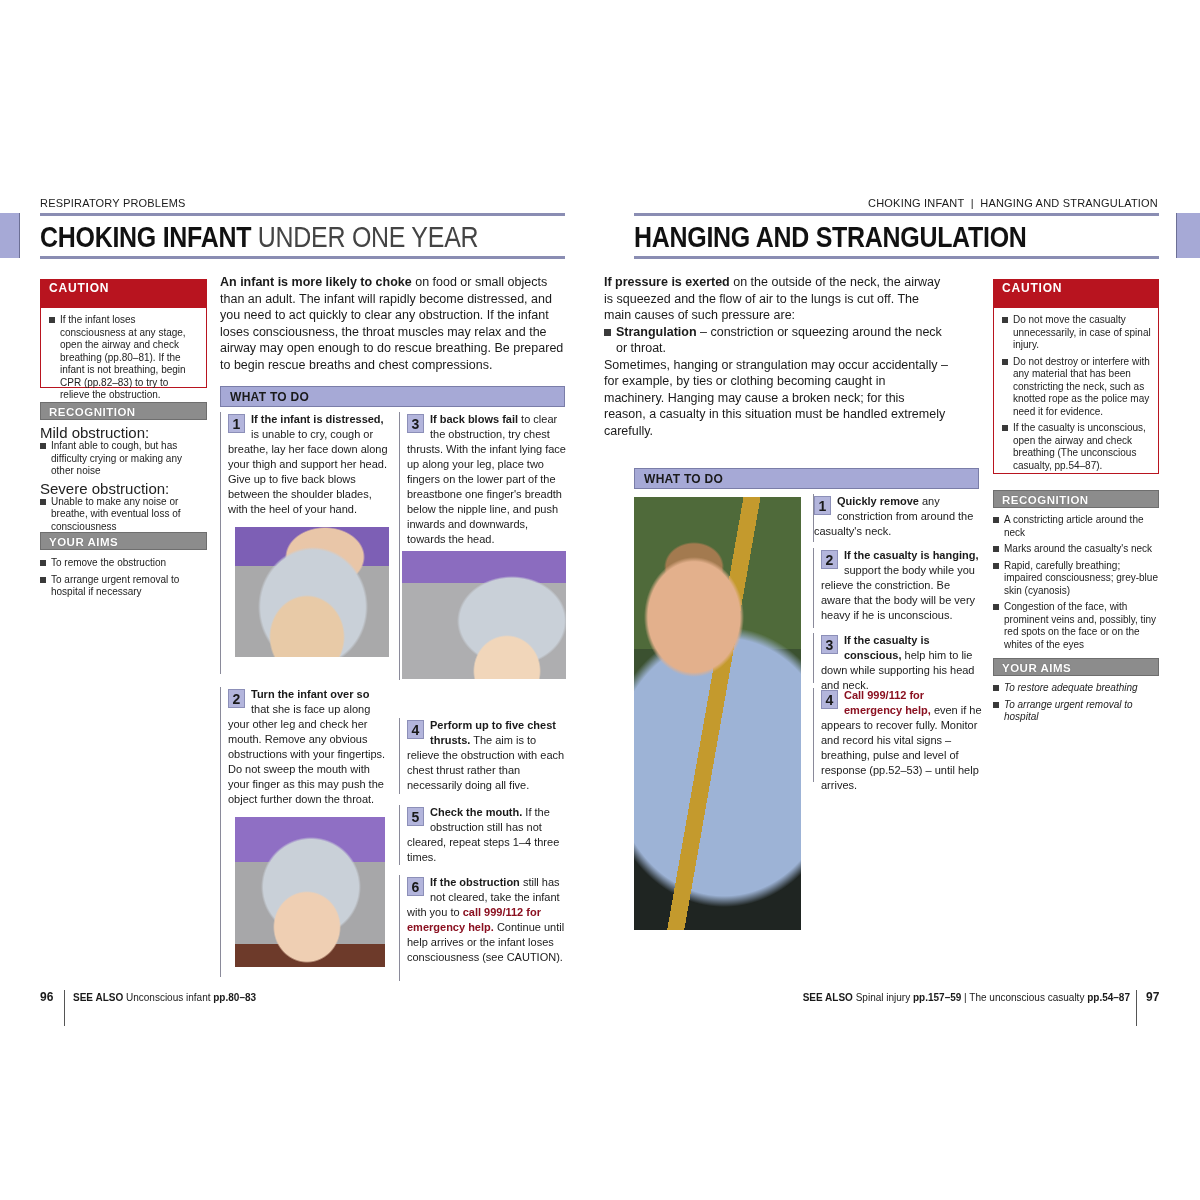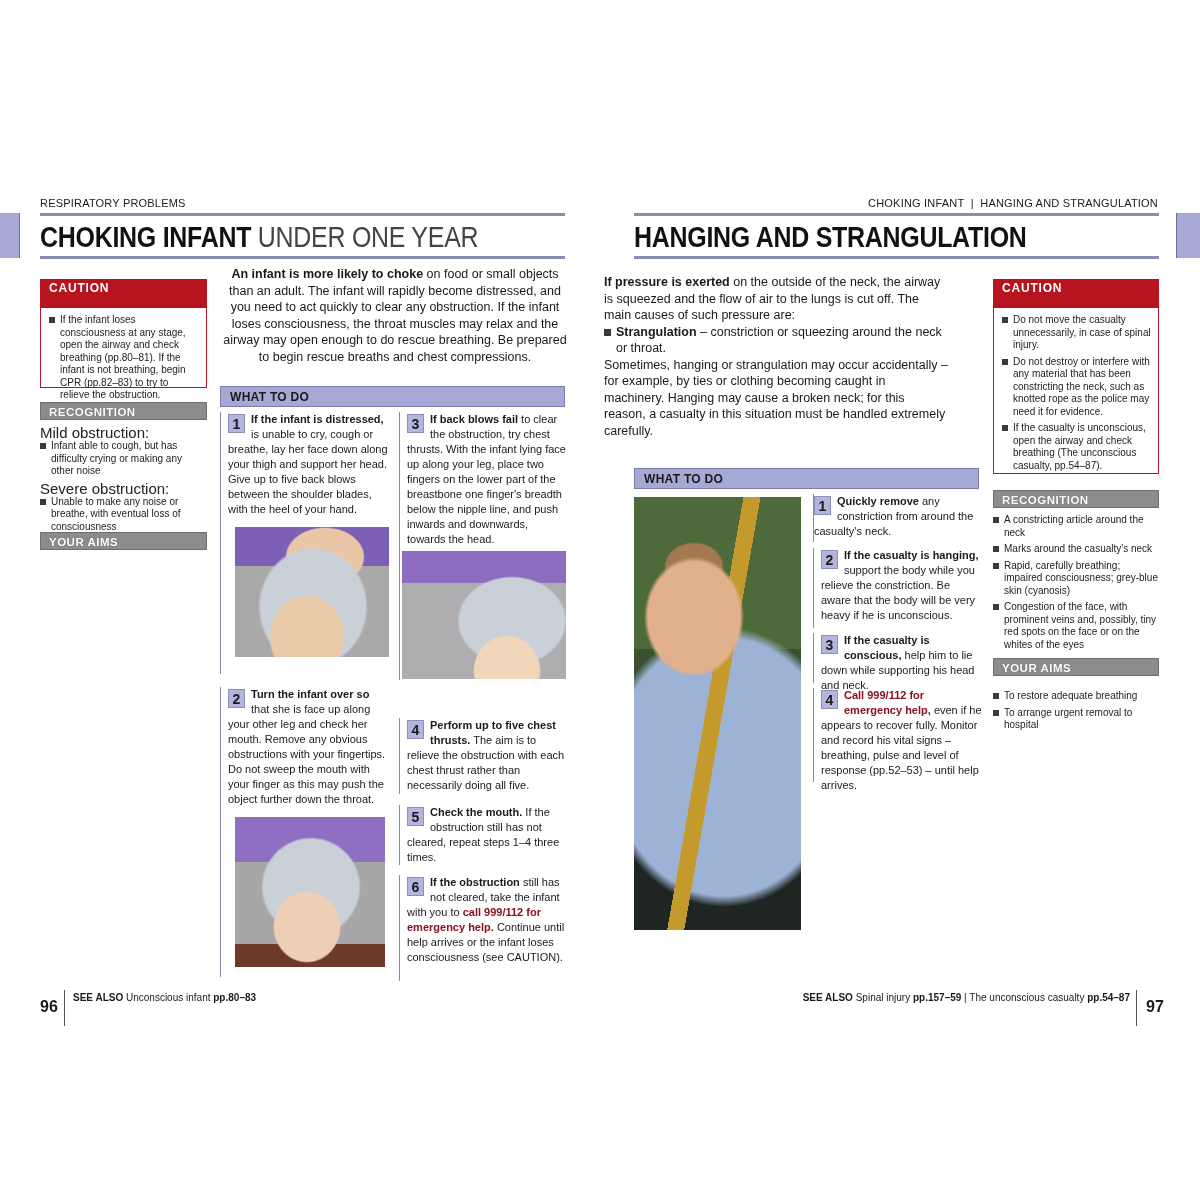--- a/index.html
+++ b/index.html
@@ -60,21 +60,21 @@
       radial-gradient(ellipse 50px 60px at 60px 120px, #e3b08c 0 92%, transparent 100%),
       radial-gradient(ellipse 30px 25px at 60px 70px, #a37a4f 0 92%, transparent 100%),
       linear-gradient(100deg, transparent 0 45%, #c49a2d 45% 52%, transparent 52%),
       radial-gradient(ellipse 120px 140px at 90px 270px, #9db3d6 0 92%, transparent 100%),
       linear-gradient(180deg, #4f6a3a 0 35%, #3b5130 35% 70%, #1f2522 70% 100%);
   }
 
   .footer { font-size: 10px; color: #1a1a1a; white-space: nowrap; }
   .footer .see { font-weight: bold; }
   .footer b { font-weight: bold; }
-  .folio { font-weight: bold; font-size: 16px; margin-top: 8px; }
+  .folio { font-weight: bold; font-size: 12px; }
   .vline { width: 1px; background: #555; }
 </style>
 </head>
 <body>
 
 <div class="abs tab-marker" style="left:0;top:213px;width:20px;height:45px;border-left:none;"></div>
 
 <div class="abs running-head" style="left:40px;top:197px;">RESPIRATORY PROBLEMS</div>
 <div class="abs rule" style="left:40px;top:213px;width:525px;"></div>
 <div class="abs page-title" style="left:40px;top:221px;">
@@ -99,23 +99,27 @@
     </ul>
     <div class="side-sub">Severe obstruction:</div>
     <ul class="side-list">
       <li>Unable to make any noise or breathe, with eventual loss of consciousness</li>
     </ul>
   </div>
 </div>
 
 <div class="abs" style="left:40px;top:532px;width:167px;">
   <div class="gray-head">YOUR AIMS</div>
-</div>
-
-<div class="abs intro" style="left:220px;top:266px;width:350px;text-align:center;">
+  <ul class="side-list" style="padding-top:7px;">
+    <li>To remove the obstruction</li>
+    <li>To arrange urgent removal to hospital if necessary</li>
+  </ul>
+</div>
+
+<div class="abs intro" style="left:220px;top:274px;width:350px;">
   <b>An infant is more likely to choke</b><span> on food or small objects than an adult. The infant will rapidly become distressed, and you need to act quickly to clear any obstruction. If the infant loses consciousness, the throat muscles may relax and the airway may open enough to do rescue breathing. Be prepared to begin rescue breaths and chest compressions.</span>
 </div>
 
 <div class="abs wtd-head" style="left:220px;top:386px;width:345px;">WHAT TO DO</div>
 
 <div class="abs step" style="left:220px;top:412px;width:168px;height:262px;">
   <div class="txt">
     <span class="num">1</span>
     <b>If the infant is distressed,</b><span> is unable to cry, cough or breathe, lay her face down along your thigh and support her head. Give up to five back blows between the shoulder blades, with the heel of your hand.</span>
   </div>
@@ -225,21 +229,21 @@
   <ul class="side-list" style="padding-top:6px;">
     <li>A constricting article around the neck</li>
     <li>Marks around the casualty's neck</li>
     <li>Rapid, carefully breathing; impaired consciousness; grey-blue skin (cyanosis)</li>
     <li>Congestion of the face, with prominent veins and, possibly, tiny red spots on the face or on the whites of the eyes</li>
   </ul>
 </div>
 
 <div class="abs" style="left:993px;top:658px;width:166px;">
   <div class="gray-head">YOUR AIMS</div>
-  <ul class="side-list" style="padding-top:14px;">
+  <ul class="side-list" style="padding-top:6px;font-style:italic;">
     <li>To restore adequate breathing</li>
     <li>To arrange urgent removal to hospital</li>
   </ul>
 </div>
 
 <div class="abs footer" style="right:70px;top:992px;">
   <span class="see">SEE ALSO</span>
   <span>Spinal injury</span>
   <b>pp.157–59</b>
   <span>|</span>

